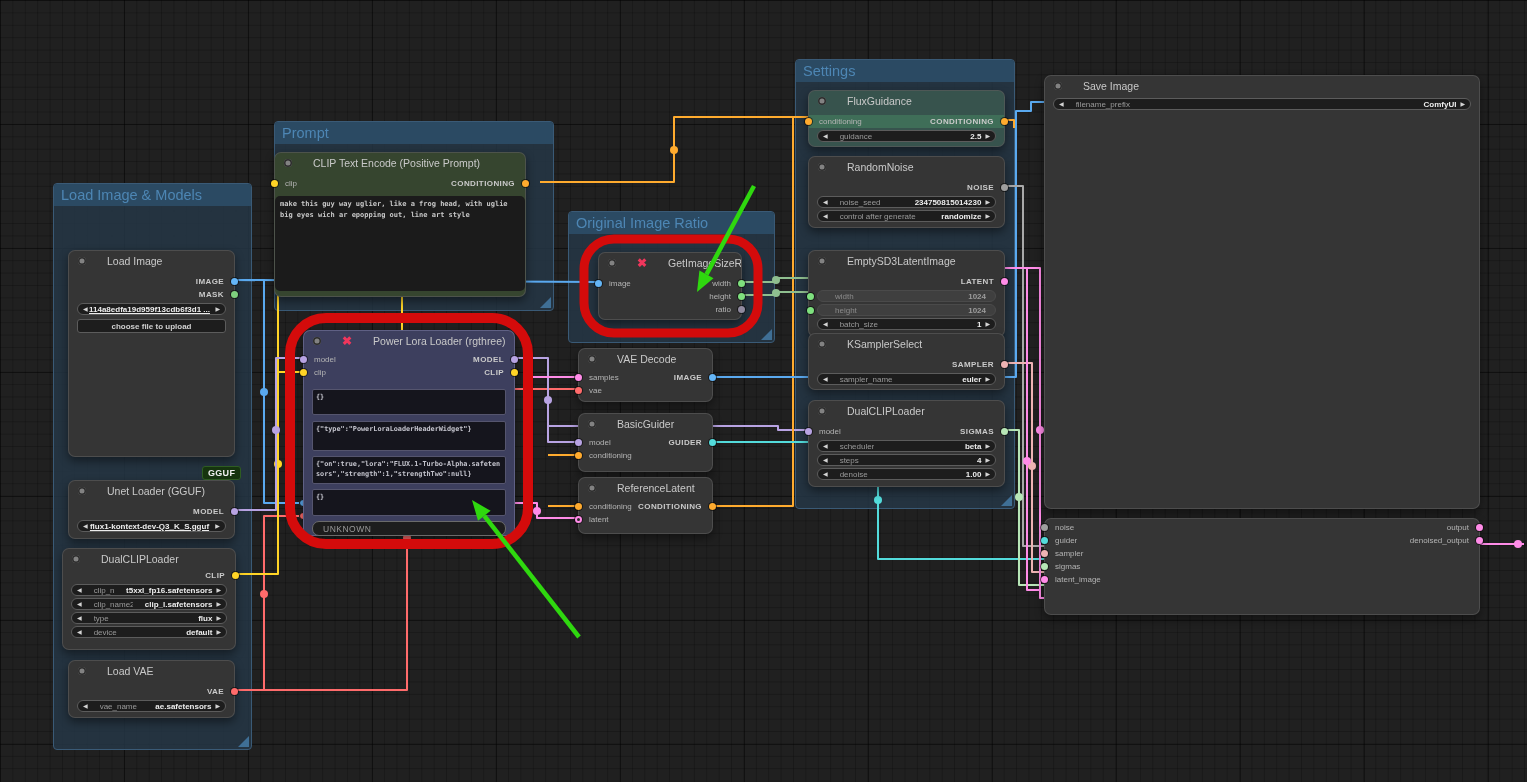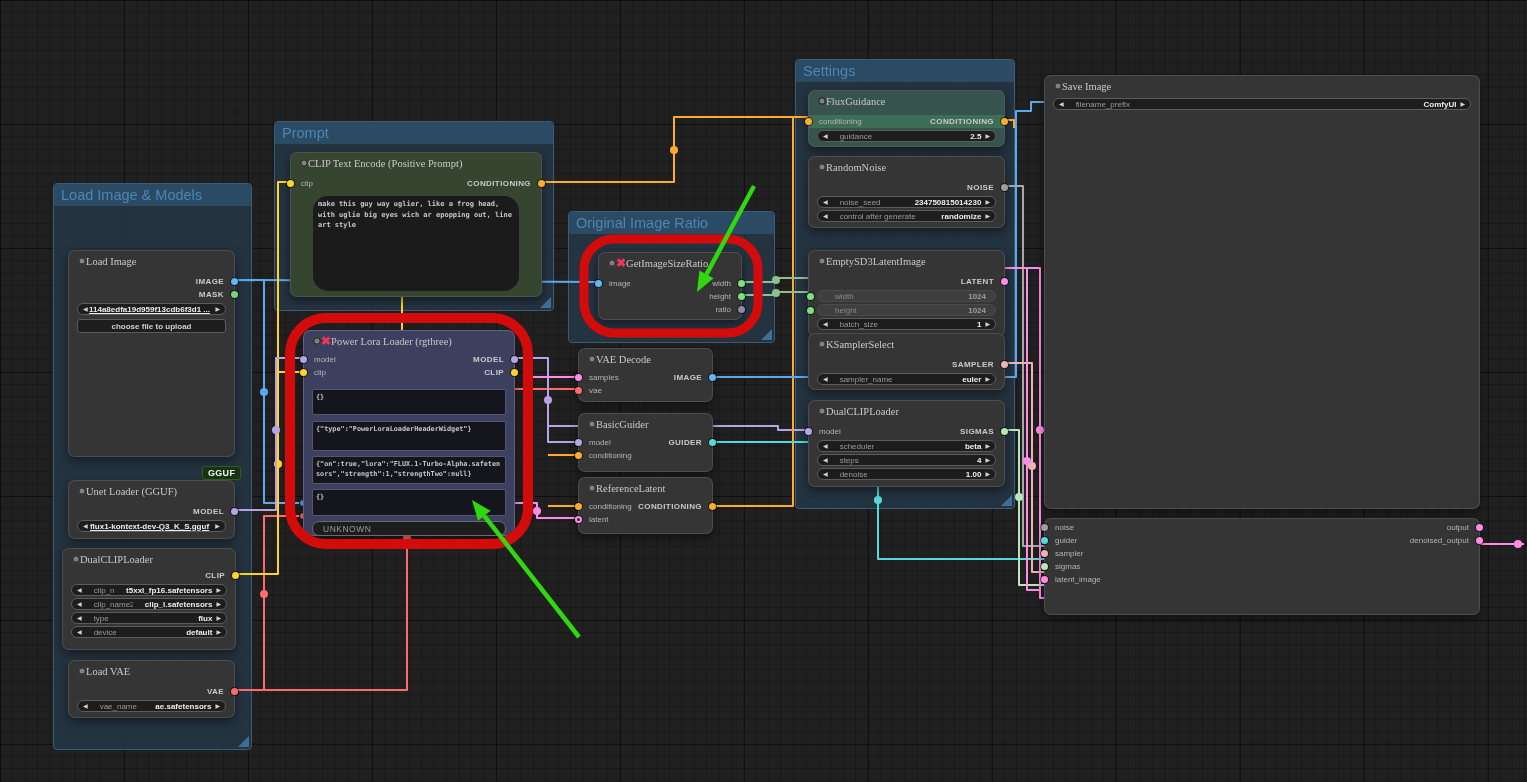--- a/index.html
+++ b/index.html
@@ -17,21 +17,21 @@
   .group{position:absolute;background:rgba(38,56,72,.82);border:1px solid #3a5a76;border-radius:4px;z-index:1;}
   .group:after{content:'';position:absolute;right:2px;bottom:2px;border-left:11px solid transparent;border-bottom:11px solid #3f6f95;}
   .gtitle{height:22px;background:#2b4a63;color:#4d86b4;font-size:14.5px;display:flex;align-items:center;padding:0 7px;border-radius:3px 3px 0 0;white-space:nowrap;}
   svg.layer{position:absolute;left:0;top:0;z-index:2;pointer-events:none;}
   svg#ann{z-index:4;}
   .node{position:absolute;background:#353535;border:1px solid rgba(90,90,90,.65);border-radius:7px;
     box-shadow:0 4px 10px rgba(0,0,0,.45);z-index:3;color:#bbb;}
   .node.t-green{background:#36452f;}
   .node.t-purple{background:#3d3f5e;border-color:rgba(130,130,170,.5);}
   .node.t-teal{background:#37534d;}
-  .ntitle{height:20px;display:flex;align-items:center;gap:0;padding:0 9px;font-size:10.5px;color:#c9c9c9;white-space:nowrap;overflow:hidden;font-family:Liberation Serif, serif;}
+  .ntitle{height:20px;display:flex;align-items:center;gap:21px;padding:0 9px;font-size:10.5px;color:#c9c9c9;white-space:nowrap;overflow:hidden;}
   .tdot{width:8px;height:8px;border-radius:50%;background:#828282;box-shadow:inset 0 0 0 1.5px #2c2c2c;flex:0 0 auto;}
   .terr{color:#f0365c;font-weight:bold;font-size:12px;line-height:1;}
   .srow{height:13px;display:flex;align-items:center;padding:0 10px;font-size:8px;position:relative;}
   .sin{color:#b4b4b4;}
   .sout{margin-left:auto;color:#cacaca;font-weight:bold;letter-spacing:.4px;}
   .sout.soft{font-weight:normal;color:#b4b4b4;letter-spacing:0;}
   .pdot{width:7px;height:7px;border-radius:50%;position:absolute;top:3px;box-shadow:0 0 0 1px rgba(0,0,0,.55);box-sizing:border-box;}
   .pin{left:-4px;}
   .pout{right:-4px;}
   .widget{margin:2px 8px 0;height:12px;background:#1d1d1d;border:1px solid #5c5c5c;border-radius:6px;
@@ -43,21 +43,21 @@
   .widget.dim{background:#3f3f3f;border-color:#4a4a4a;}
   .widget.dim .wl{color:#8b8b8b;}
   .widget.dim .wv{color:#9c9c9c;}
   .wbtn{margin:4px 8px 0;height:12px;background:#1d1d1d;border:1px solid #5c5c5c;border-radius:3px;
     display:flex;align-items:center;justify-content:center;font-size:8px;font-weight:bold;color:#cfcfcf;}
   .wjson{margin:6px 8px 0;background:#15151d;border:1px solid #55556e;border-radius:2px;color:#c6c6cf;
     font:bold 6.8px "DejaVu Sans Mono",monospace;padding:2px 3px;white-space:pre-wrap;word-break:break-all;
     box-sizing:border-box;overflow:hidden;text-align:left;line-height:1.5;}
   .wpill{margin:5px 8px 0;height:13px;background:#1d1d1d;border:1px solid #6a6a6a;border-radius:7px;
     display:flex;align-items:center;padding:0 10px;font-size:8.5px;color:#9a9a9a;letter-spacing:.5px;}
-  .wtext{margin:6px 22px;background:#1b1b1b;border-radius:15px;color:#c8c8c8;
+  .wtext{margin:6px 0;background:#1b1b1b;border-radius:5px;color:#c8c8c8;
     font:bold 7px "DejaVu Sans Mono",monospace;padding:3px 5px;line-height:1.5;box-sizing:border-box;overflow:hidden;}
   .badge{position:absolute;z-index:3;background:#16340f;border:1px solid #2e5c22;color:#efefef;
     font-size:9px;font-weight:bold;padding:1px 5px;border-radius:3px;letter-spacing:.3px;}
 </style>
 </head>
 <body>
 
 <div id="canvas" style="width: 1527px; height: 782px;">
     <div class="group" style="left: 53px; top: 183px; width: 197px; height: 565px;">
       <div class="gtitle">Load Image &amp; Models</div>
@@ -200,21 +200,21 @@
         <span class="sout">VAE</span>
         <span class="pdot pout" style="background: rgb(255, 107, 107);"></span>
       </div>
       <div class="widget">
         <span class="warr">◀</span>
         <span class="wl">vae_name</span>
         <span class="wv">ae.safetensors</span>
         <span class="warr">▶</span>
       </div>
     </div>
-    <div class="node t-green" style="left: 290px; top: 152px; width: 250px; height: 143px;">
+    <div class="node t-green" style="left: 274px; top: 152px; width: 250px; height: 143px;">
       <div class="ntitle">
         <span class="tdot"></span>
         <span class="ttext">CLIP Text Encode (Positive Prompt)</span>
       </div>
       <div style="height: 4px;"></div>
       <div class="srow">
         <span class="pdot pin" style="background: rgb(255, 212, 38);"></span>
         <span class="sin">clip</span>
         <span class="sout">CONDITIONING</span>
         <span class="pdot pout" style="background: rgb(255, 171, 46);"></span>

